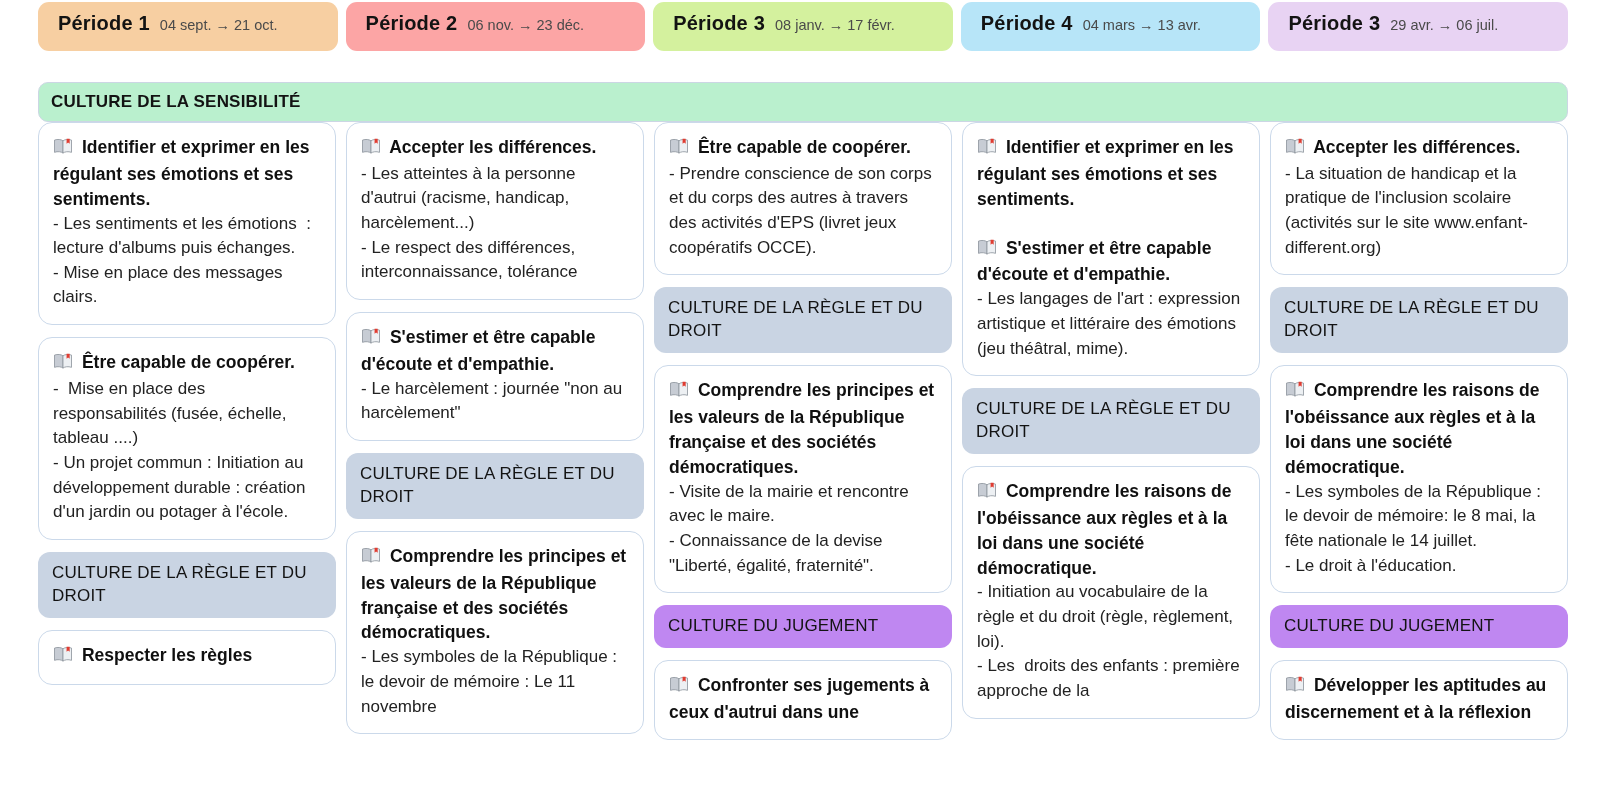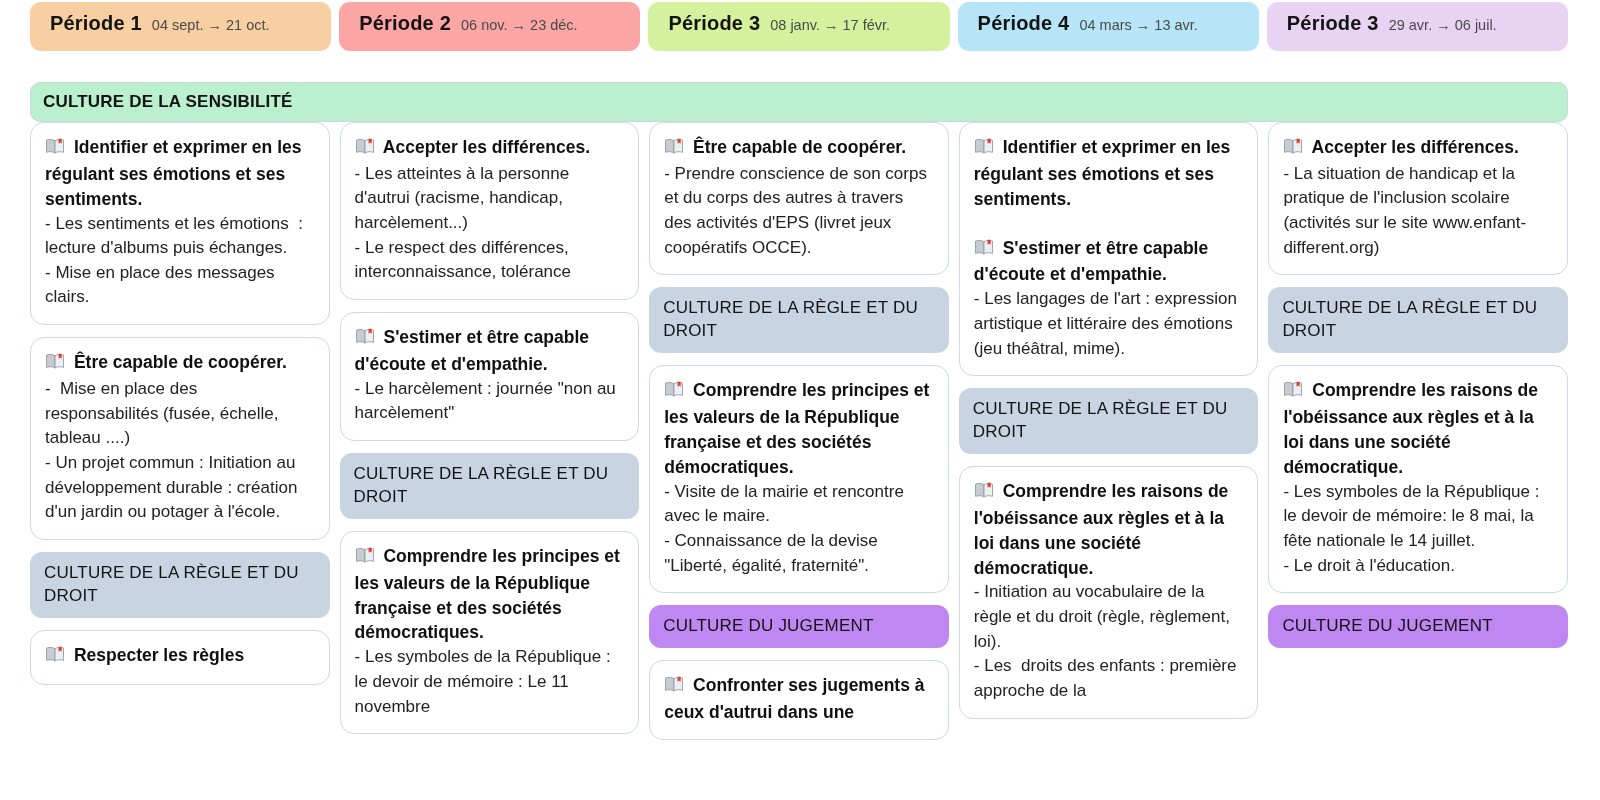--- a/index.html
+++ b/index.html
@@ -1,18 +1,18 @@
 <!DOCTYPE html>
 <html><head>
 <meta charset="utf-8">
 <style>
   html,body{margin:0;padding:0;background:#fff;}
   .page{
     width:1600px;height:800px;box-sizing:border-box;overflow:hidden;
-    padding:2px 32px 0 30px;background:#ffffff;
+    padding:2px 32px 0 38px;background:#ffffff;
     font-family:"Liberation Sans", sans-serif;color:#141414;
   }
   .period-row{display:grid;grid-template-columns:repeat(5,1fr);gap:8px;}
   .period-badge{
     border-radius:11px;height:49px;box-sizing:border-box;
     padding:10px 20px;display:flex;align-items:baseline;gap:10px;white-space:nowrap;overflow:hidden;
   }
   .period-label{font-weight:bold;font-size:20px;color:#131313;letter-spacing:.2px;}
   .period-dates{font-size:14.5px;color:#4a4a4a;}
   .banner-sensibilite{
@@ -186,15 +186,22 @@
         <div class="card">
           <div class="card-title"><span class="book"><svg width="20" height="17" viewBox="0 0 24 20" aria-hidden="true">
                 <path d="M12 3.2C10 1.5 5.6.9 1.8 2.3V17c3.8-1.4 8.2-.8 10.2.9z" fill="#c7ccd4" stroke="#8e959e" stroke-width="1"></path>
                 <path d="M12 3.2c2-1.7 6.4-2.3 10.2-.9V17c-3.8-1.4-8.2-.8-10.2.9z" fill="#edf0f3" stroke="#8e959e" stroke-width="1"></path>
                 <path d="M16.3.6v6.2l1.8-1.5 1.9 1.5V.8z" fill="#e03c31"></path>
               </svg></span> <span>Comprendre les raisons de l'obéissance aux règles et à la loi dans une société démocratique.</span></div>
           <p class="card-text">- Les symboles de la République :  le devoir de mémoire: le 8 mai, la fête nationale le 14 juillet.</p>
           <p class="card-text">- Le droit à l'éducation.</p>
         </div>
         <div class="block-banner" style="background: rgb(191, 135, 241);"><span>CULTURE DU JUGEMENT</span></div>
+        <div class="card">
+          <div class="card-title"><span class="book"><svg width="20" height="17" viewBox="0 0 24 20" aria-hidden="true">
+                <path d="M12 3.2C10 1.5 5.6.9 1.8 2.3V17c3.8-1.4 8.2-.8 10.2.9z" fill="#c7ccd4" stroke="#8e959e" stroke-width="1"></path>
+                <path d="M12 3.2c2-1.7 6.4-2.3 10.2-.9V17c-3.8-1.4-8.2-.8-10.2.9z" fill="#edf0f3" stroke="#8e959e" stroke-width="1"></path>
+                <path d="M16.3.6v6.2l1.8-1.5 1.9 1.5V.8z" fill="#e03c31"></path>
+              </svg></span> <span>Développer les aptitudes au discernement et à la réflexion</span></div>
+        </div>
       </div>
     </div>
 </div>
 
 </body></html>

